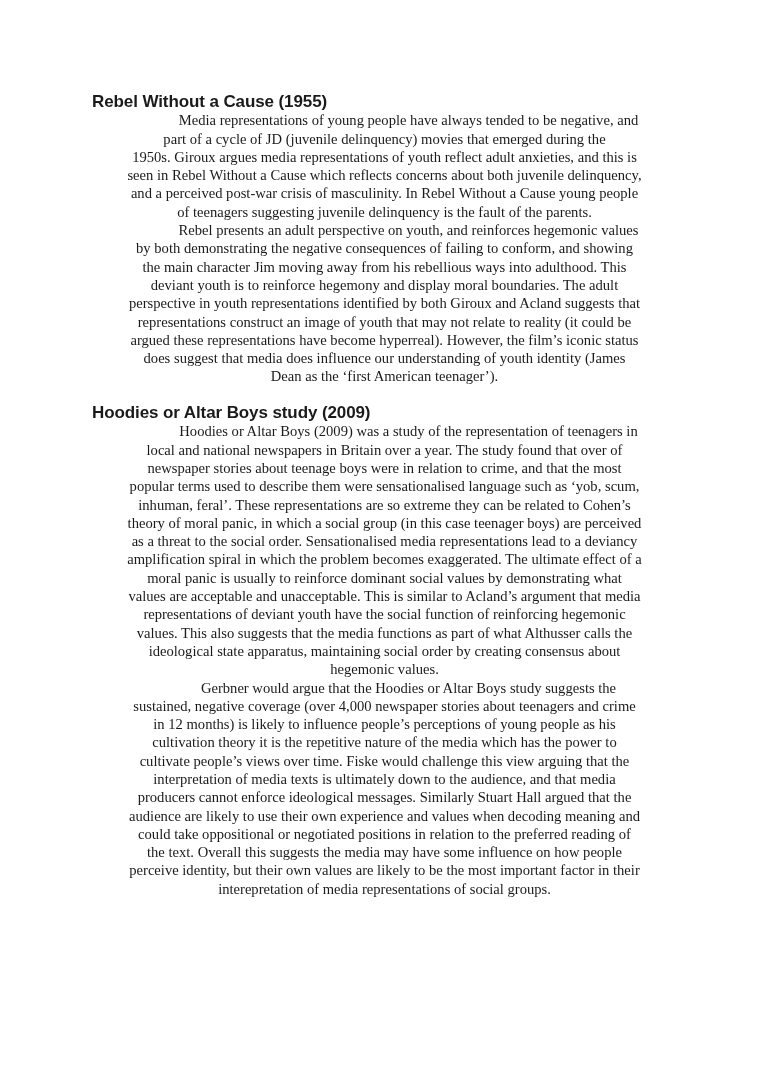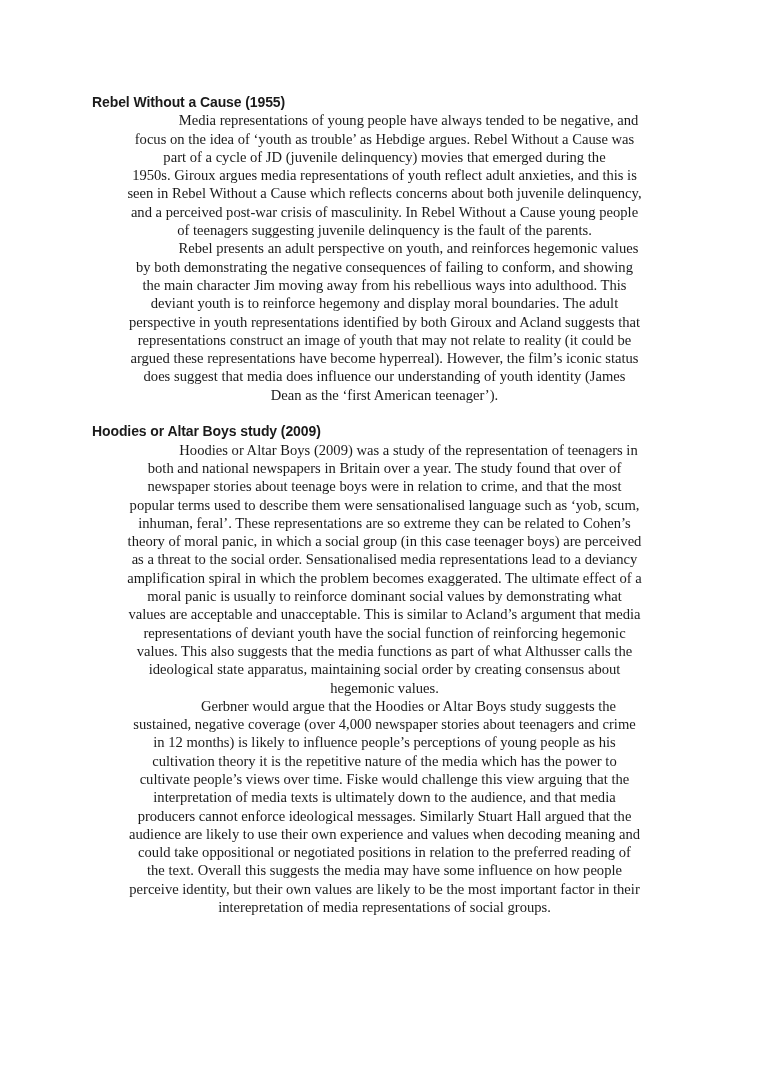--- a/index.html
+++ b/index.html
@@ -10,39 +10,38 @@
     top: 93px;
     width: 585px;
     font-family: "Liberation Serif", "DejaVu Serif", serif;
     font-size: 14.6px;
     line-height: 18.3px;
     color: #1a1a1a;
   }
   .heading {
     font-family: "Liberation Sans", "DejaVu Sans", sans-serif;
     font-weight: bold;
-    font-size: 14px;
+    font-size: 17px;
     margin: 0;
     line-height: 18.3px;
     letter-spacing: -0.1px;
   }
   .para { margin: 0; text-indent: 48px; text-align: left; }
   .line { display: block; white-space: nowrap; text-align: center; }
   .gap { height: 18.3px; }
 </style>
 </head>
 <body>
 
 <div class="page">
 
   <section>
     <h2 class="heading">Rebel Without a Cause (1955)</h2>
     <p class="para">
       <span class="line">Media representations of young people have always tended to be negative, and</span>
-      <span class="line" style="text-indent:0">focus on the idea of ‘youth as trouble’ as Hebdige argues.  Rebel Without a Cause was</span>
       <span class="line" style="text-indent:0">part of a cycle of JD (juvenile delinquency) movies that emerged during the</span>
       <span class="line" style="text-indent:0">1950s.  Giroux argues media representations of youth reflect adult anxieties, and this is</span>
       <span class="line" style="text-indent:0">seen in Rebel Without a Cause which reflects concerns about both juvenile delinquency,</span>
       <span class="line" style="text-indent:0">and a perceived post-war crisis of masculinity.  In Rebel Without a Cause young people</span>
       <span class="line" style="text-indent:0">of teenagers suggesting juvenile delinquency is the fault of the parents.</span>
     </p>
     <p class="para">
       <span class="line">Rebel presents an adult perspective on youth, and reinforces hegemonic values</span>
       <span class="line" style="text-indent:0">by both demonstrating the negative consequences of failing to conform, and showing</span>
       <span class="line" style="text-indent:0">the main character Jim moving away from his rebellious ways into adulthood.  This</span>
@@ -54,21 +53,21 @@
       <span class="line" style="text-indent:0">Dean as the ‘first American teenager’).</span>
     </p>
   </section>
 
   <div class="gap"></div>
 
   <section>
     <h2 class="heading">Hoodies or Altar Boys study (2009)</h2>
     <p class="para">
       <span class="line">Hoodies or Altar Boys (2009) was a study of the representation of teenagers in</span>
-      <span class="line" style="text-indent:0">both and national newspapers in Britain over a year.  The study found that over of</span>
+      <span class="line" style="text-indent:0">local and national newspapers in Britain over a year.  The study found that over of</span>
       <span class="line" style="text-indent:0">newspaper stories about teenage boys were in relation to crime, and that the most</span>
       <span class="line" style="text-indent:0">popular terms used to describe them were sensationalised language such as ‘yob, scum,</span>
       <span class="line" style="text-indent:0">inhuman, feral’.  These representations are so extreme they can be related to Cohen’s</span>
       <span class="line" style="text-indent:0">theory of moral panic, in which a social group (in this case teenager boys) are perceived</span>
       <span class="line" style="text-indent:0">as a threat to the social order.  Sensationalised media representations lead to a deviancy</span>
       <span class="line" style="text-indent:0">amplification spiral in which the problem becomes exaggerated.  The ultimate effect of a</span>
       <span class="line" style="text-indent:0">moral panic is usually to reinforce dominant social values by demonstrating what</span>
       <span class="line" style="text-indent:0">values are acceptable and unacceptable.  This is similar to Acland’s argument that media</span>
       <span class="line" style="text-indent:0">representations of deviant youth have the social function of reinforcing hegemonic</span>
       <span class="line" style="text-indent:0">values.  This also suggests that the media functions as part of what Althusser calls the</span>

